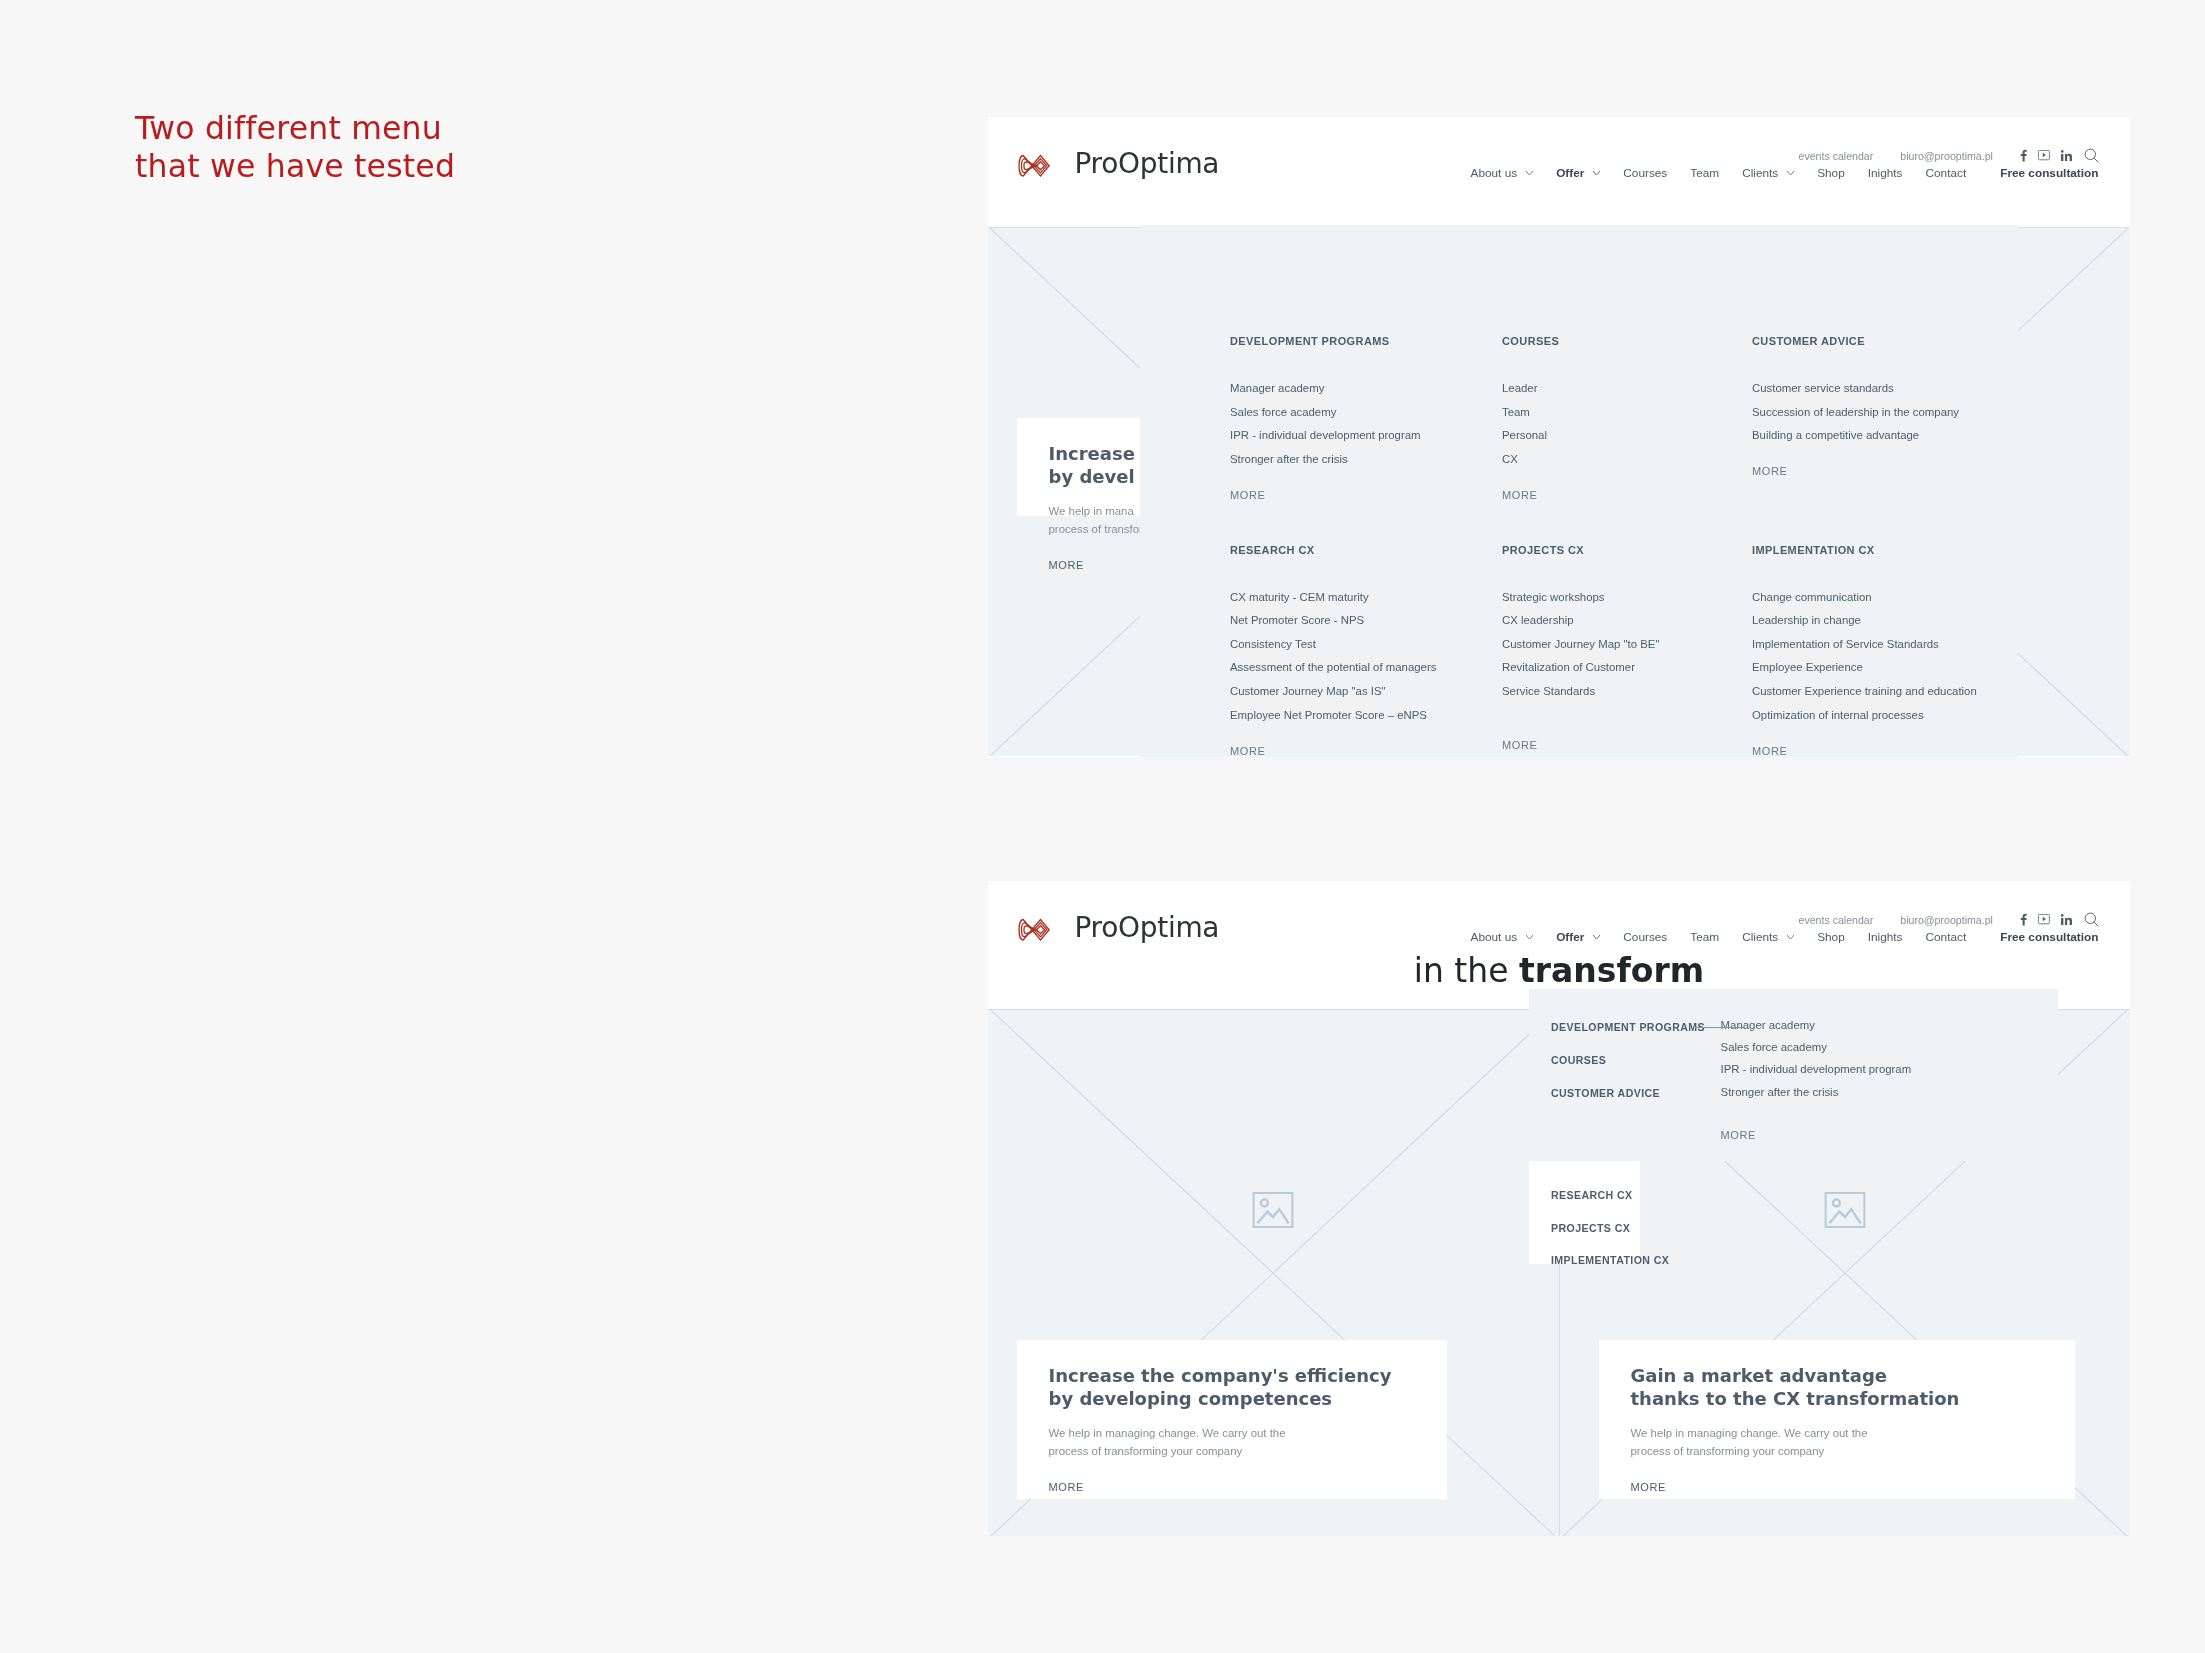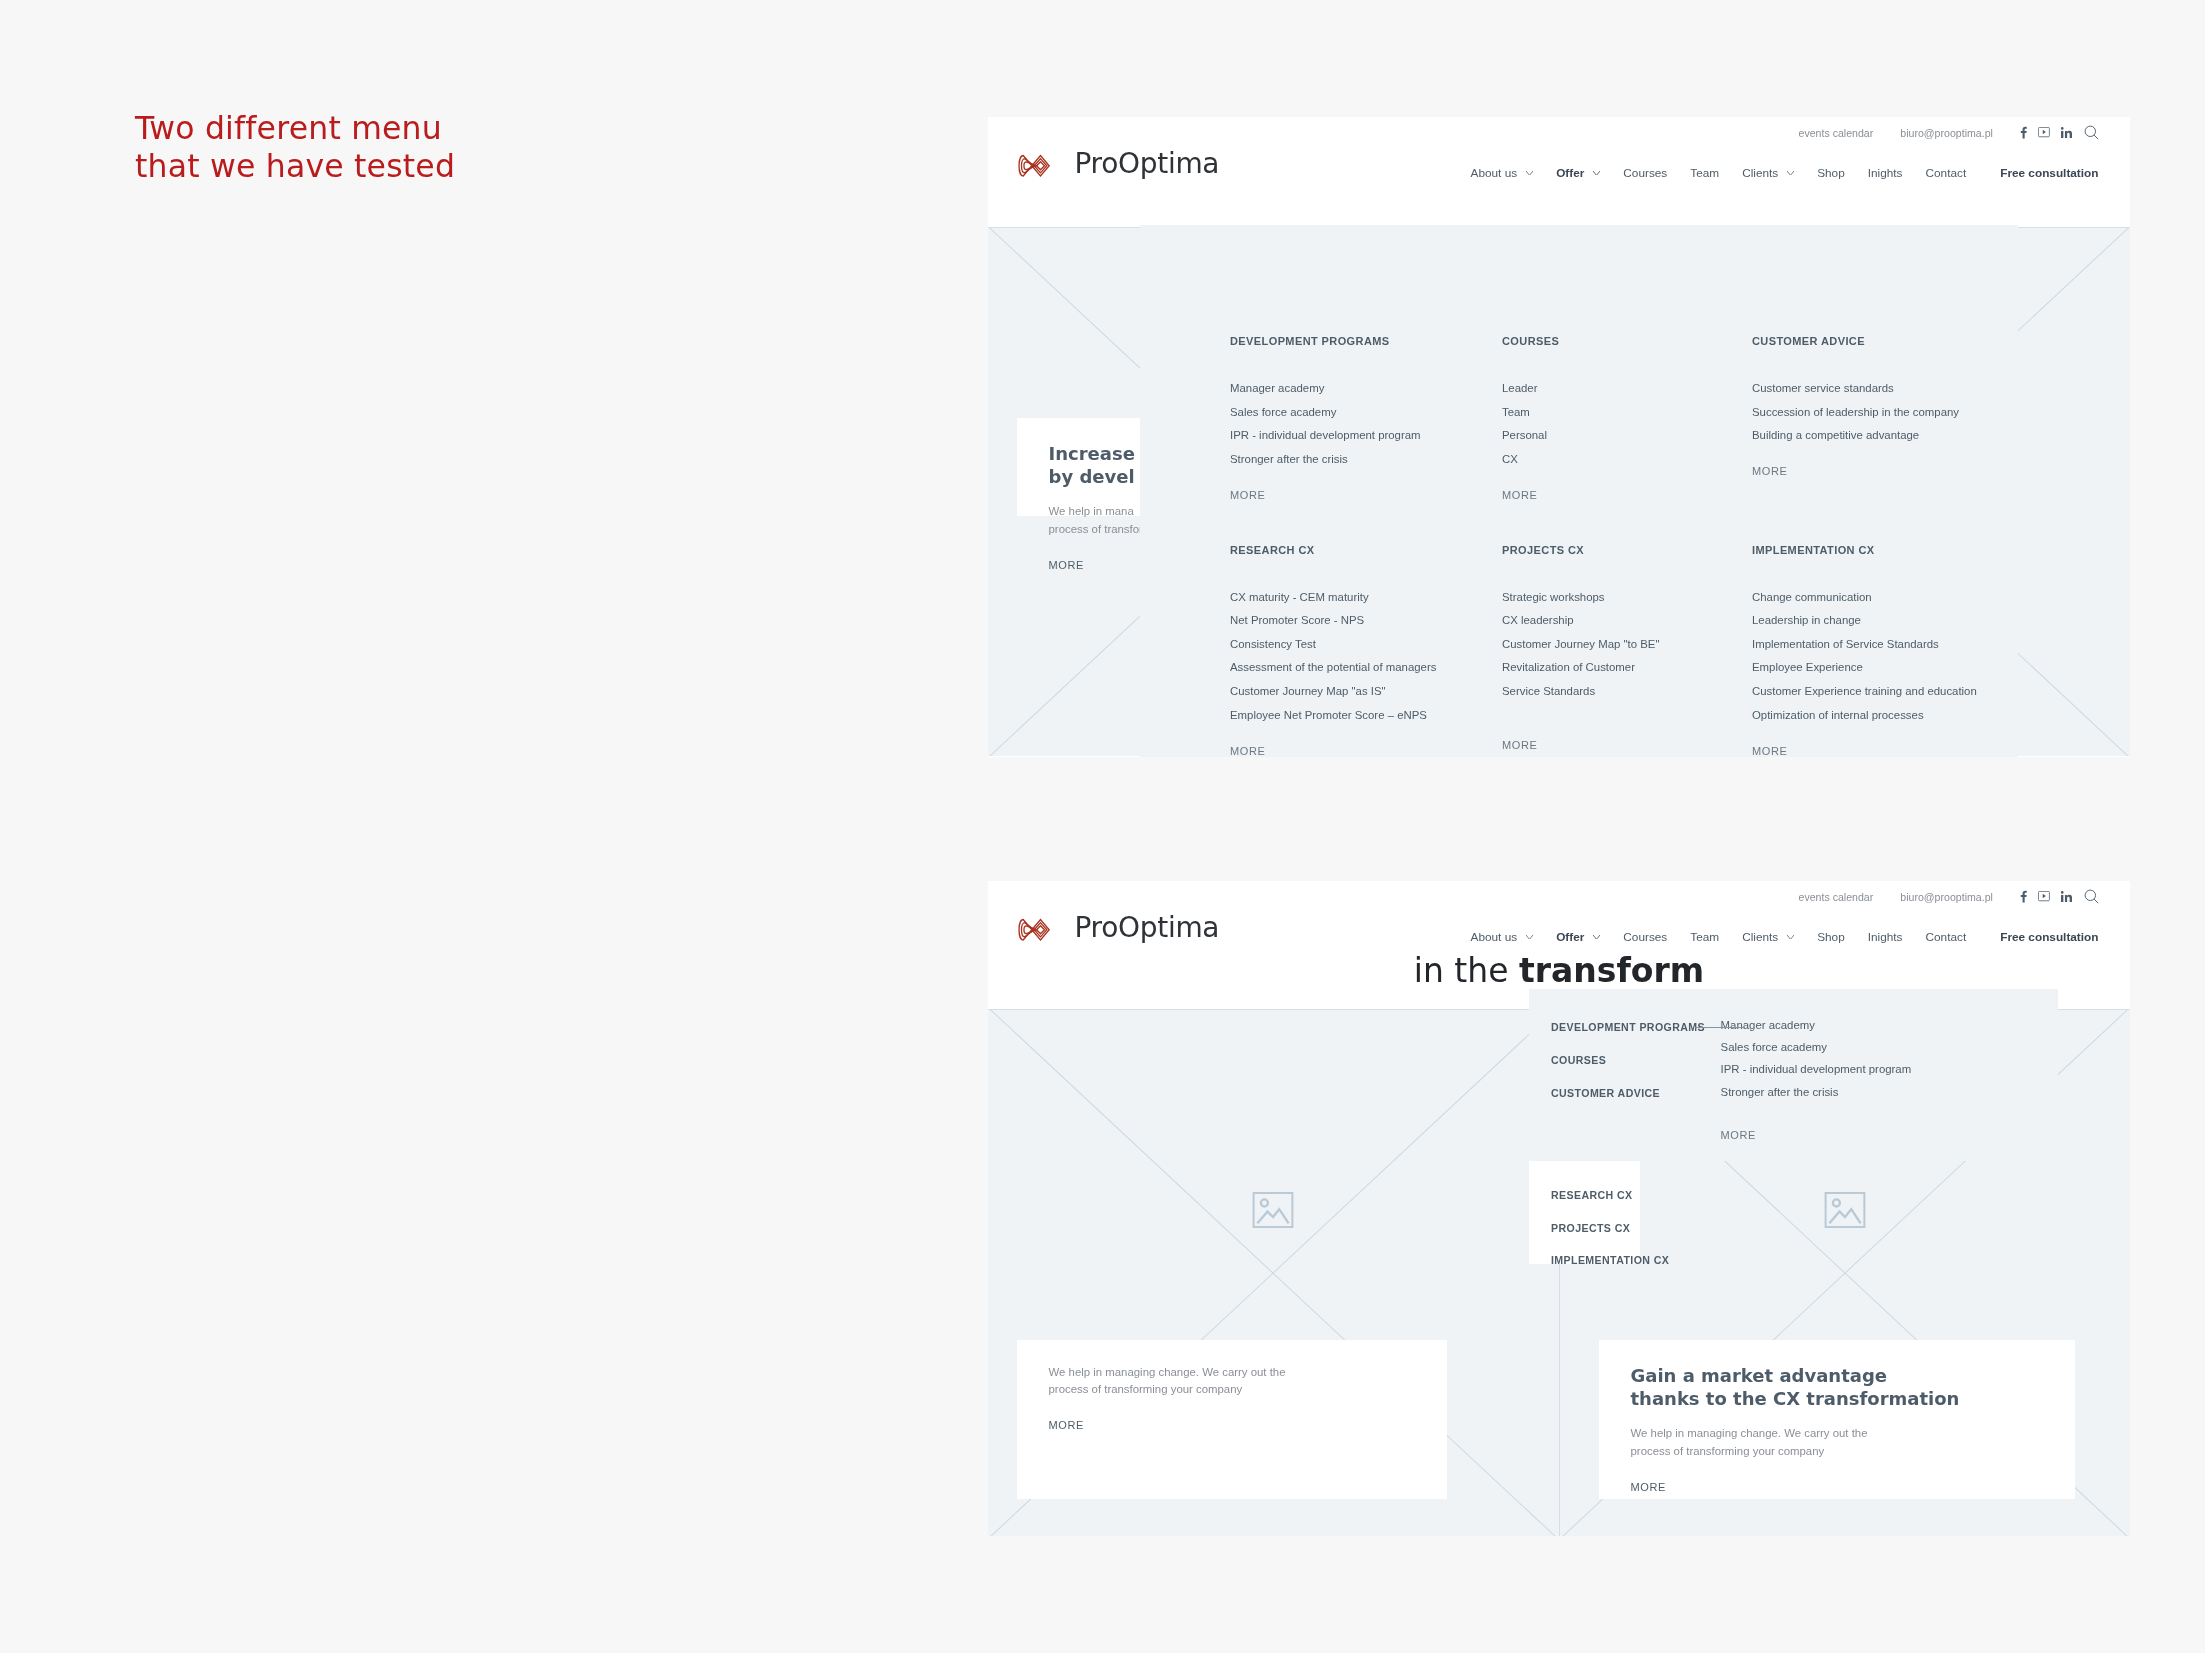--- a/index.html
+++ b/index.html
@@ -25,21 +25,21 @@
   .mock {
     position: absolute;
     background: #ffffff;
     overflow: hidden;
   }
   .mock-1 { left: 988px; top: 117px;  width: 1142px; height: 640px; }
   .mock-2 { left: 988px; top: 881px; width: 1142px; height: 655px; }
 
   
   .utility {
-    position: absolute; right: 31.5px; top: 8px;
+    position: absolute; right: 31.5px; top: 31px;
     display: flex; align-items: center; gap: 27px;
     font-size: 10.6px; color: #8a8f96;
   }
   .utility .u-link { white-space: nowrap; }
   .soc { display: flex; align-items: center; gap: 11px; color: #4d5c68; }
   .soc svg { display: block; }
 
   
   .logo {
     position: absolute; left: 28px; top: 33px;
@@ -386,20 +386,24 @@
       </div>
     </div>
 
     <div class="hero">
       <div>
         <span>in the </span><b>transform</b>
       </div>
     </div>
 
     <div class="card card-2a">
+      <h3>
+        <span>Increase the company's efficiency</span><br>
+        <span>by developing competences</span>
+      </h3>
       <p>
         <span>We help in managing change. We carry out the</span><br>
         <span>process of transforming your company</span>
       </p>
       <div class="more">MORE</div>
     </div>
 
     <div class="card card-2b">
       <h3>
         <span>Gain a market advantage</span><br>

